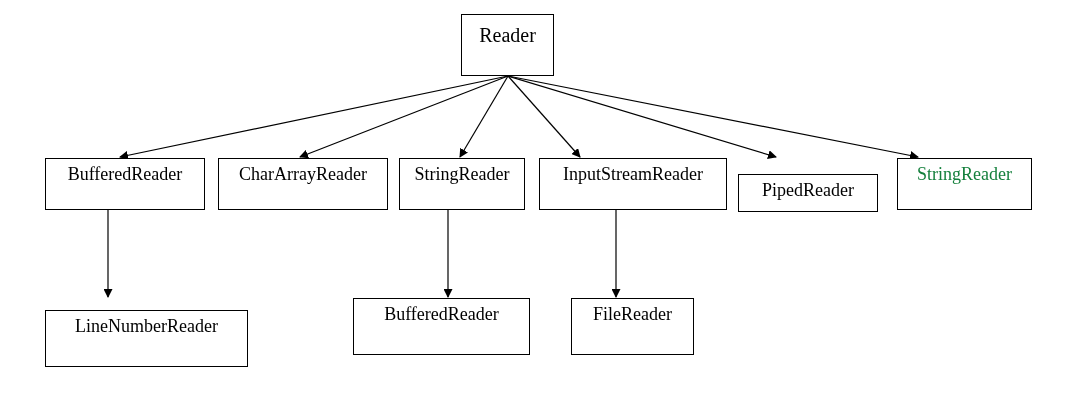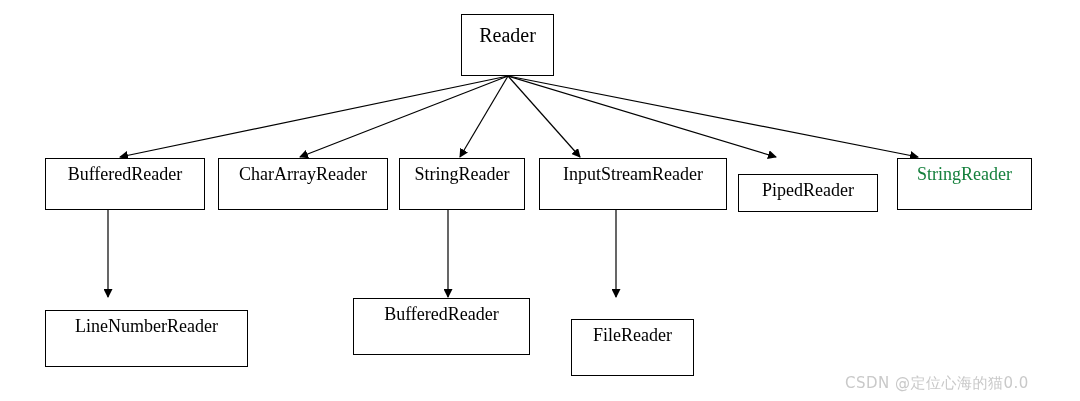--- a/index.html
+++ b/index.html
@@ -75,18 +75,17 @@
   <div id="node-group">
       <div class="node node-root" style="left: 461px; top: 14px; width: 93px; height: 62px; border-color: rgb(0, 0, 0); color: rgb(0, 0, 0);"><span>Reader</span></div>
       <div class="node node-mid" style="left: 45px; top: 158px; width: 160px; height: 52px; border-color: rgb(0, 0, 0); color: rgb(0, 0, 0);"><span>BufferedReader</span></div>
       <div class="node node-mid" style="left: 218px; top: 158px; width: 170px; height: 52px; border-color: rgb(0, 0, 0); color: rgb(0, 0, 0);"><span>CharArrayReader</span></div>
       <div class="node node-mid" style="left: 399px; top: 158px; width: 126px; height: 52px; border-color: rgb(0, 0, 0); color: rgb(0, 0, 0);"><span>StringReader</span></div>
       <div class="node node-mid" style="left: 539px; top: 158px; width: 188px; height: 52px; border-color: rgb(0, 0, 0); color: rgb(0, 0, 0);"><span>InputStreamReader</span></div>
       <div class="node node-mid" style="left: 738px; top: 166px; width: 140px; height: 38px; border-color: rgb(0, 0, 0); color: rgb(0, 0, 0); margin-top: 8px;"><span>PipedReader</span></div>
       <div class="node node-mid" style="left: 897px; top: 158px; width: 135px; height: 52px; border-color: rgb(0, 0, 0); color: #15803d;"><span>StringReader</span></div>
       <div class="node node-leaf" style="left: 45px; top: 310px; width: 203px; height: 57px; border-color: rgb(0, 0, 0); color: rgb(0, 0, 0);"><span>LineNumberReader</span></div>
       <div class="node node-leaf" style="left: 353px; top: 298px; width: 177px; height: 57px; border-color: rgb(0, 0, 0); color: rgb(0, 0, 0);"><span>BufferedReader</span></div>
-      <div class="node node-leaf" style="left: 571px; top: 298px; width: 123px; height: 57px; border-color: rgb(0, 0, 0); color: rgb(0, 0, 0); margin-top: 21px;"><span>FileReader</span></div>
+      <div class="node node-leaf" style="left: 571px; top: 298px; width: 123px; height: 57px; border-color: rgb(0, 0, 0); color: rgb(0, 0, 0);"><span>FileReader</span></div>
     </div>
 
-  <div class="watermark" style="left: 845px; top: 374px; color: rgb(201, 201, 201);">CSDN @定位心海的猫0.0</div>
 
 </div>
 
 </body></html>

